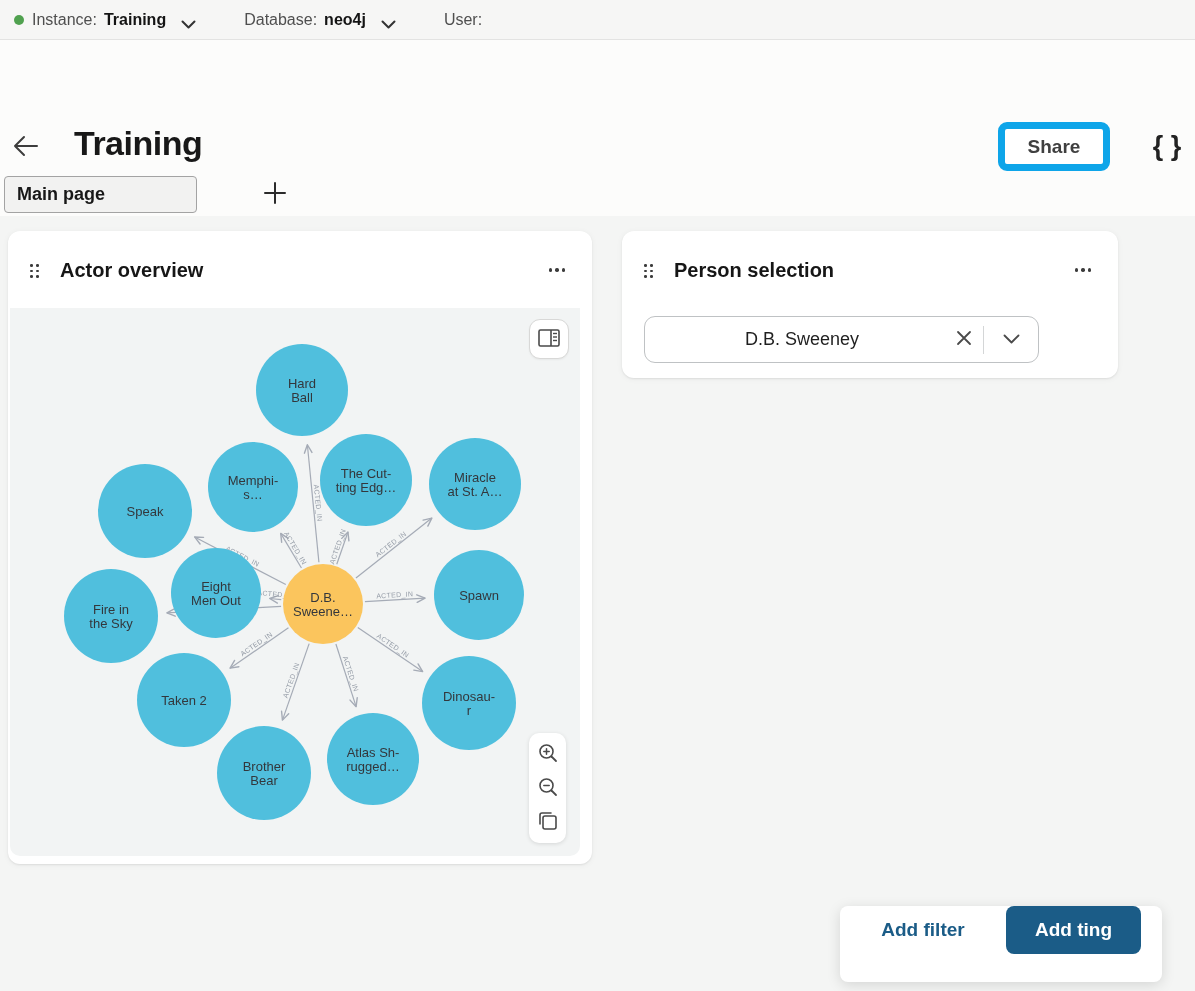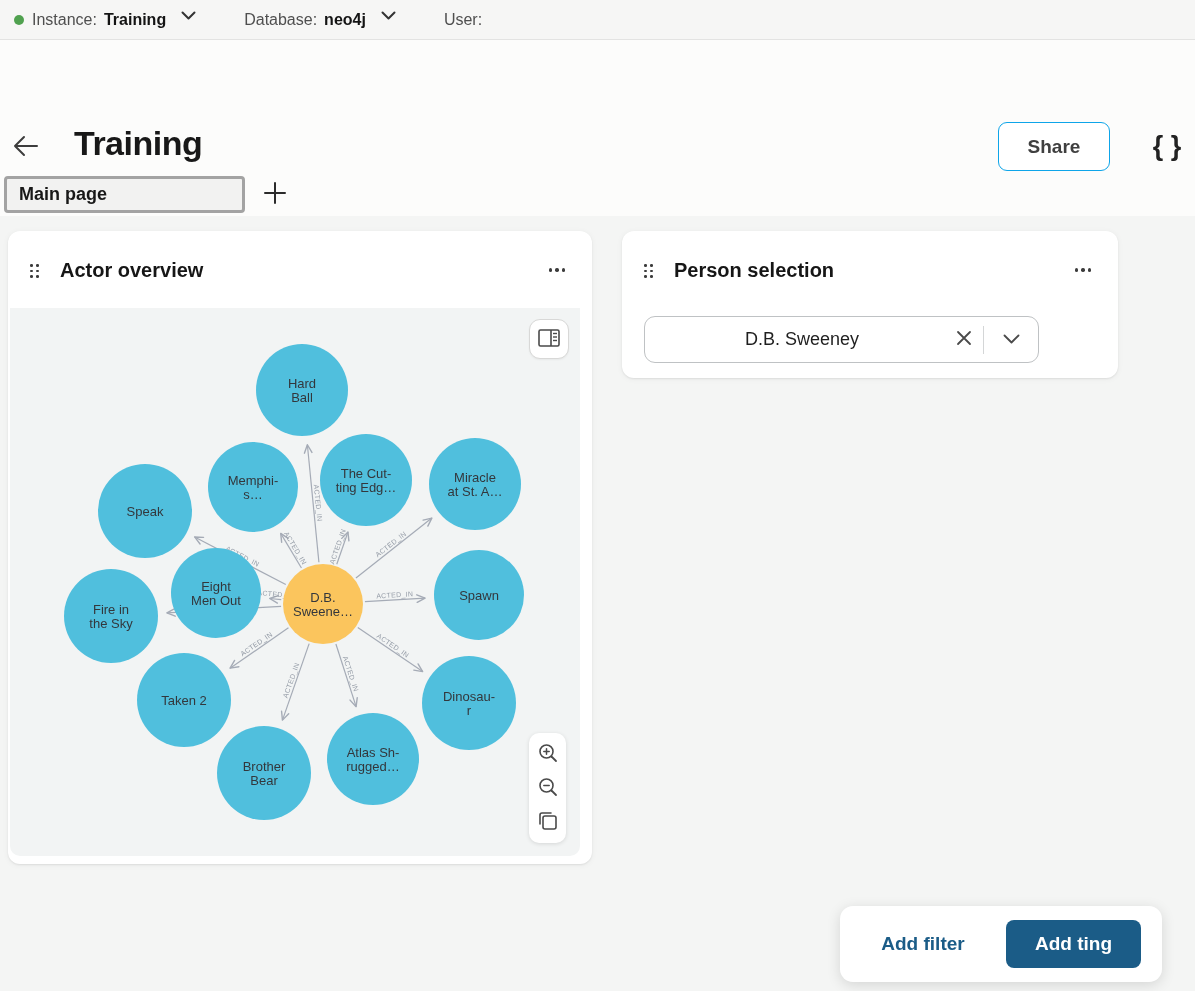--- a/index.html
+++ b/index.html
@@ -1,43 +1,43 @@
 <!DOCTYPE html>
 <html><head>
 <meta charset="utf-8">
 <style>
   * { margin:0; padding:0; box-sizing:border-box; }
   html,body { width:1195px; height:991px; font-family:"Liberation Sans", sans-serif; background:#fcfcfb; overflow:hidden; }
 
   
   .topbar { position:relative; height:40px; background:#f6f6f5; border-bottom:1px solid #e3e3e2;
             display:flex; align-items:center; padding:0 14px; }
-  .tb-group { display:flex; align-items:flex-start; gap:7px; font-size:16px; }
+  .tb-group { display:flex; align-items:flex-end; gap:7px; font-size:16px; }
   .tb-label { color:#4f4f4f; }
   .tb-value { color:#141414; font-weight:600; }
   .tb-chev { margin-left:8px; display:flex; align-items:center; cursor:pointer; }
   .status-dot { width:10px; height:10px; border-radius:50%; margin-right:8px; }
   .blur-redact { display:inline-block; width:150px; height:15px; background:#cfcfcf;
                  filter:blur(3px); border-radius:3px; vertical-align:middle; margin:0 2px; }
 
   
   .header { position:relative; height:133px; background:#fcfcfb; }
   .back-btn { position:absolute; left:10px; top:92px; width:30px; height:30px; border:none;
               background:transparent; cursor:pointer; display:flex; align-items:center; justify-content:center; }
   .page-title { position:absolute; left:74px; top:84px; font-size:34px; font-weight:800; color:#181818; letter-spacing:-0.5px; }
   .share-btn { position:absolute; right:85px; top:82px; width:112px; height:49px; background:#fff;
-               border:1px solid #0ea5e9; border-radius:9px; font-size:19px; font-weight:700; color:#3f3f3f;
+               border:7px solid #0ea5e9; border-radius:9px; font-size:19px; font-weight:700; color:#3f3f3f;
                font-family:"Liberation Sans", sans-serif; cursor:pointer; }
   .braces-btn { position:absolute; right:6px; top:88px; width:44px; height:36px; border:none; background:transparent;
                 font-size:27px; font-weight:600; color:#222; cursor:pointer; font-family:"Liberation Sans", sans-serif; }
 
   
   .tabrow { position:relative; height:43px; background:#fcfcfb; }
-  .page-tab { position:absolute; left:4px; top:3px; width:241px; height:37px; background:#f2f2f1;
-              border:3px solid #a3a3a3; border-radius:4px; display:flex; align-items:center;
+  .page-tab { position:absolute; left:4px; top:3px; width:193px; height:37px; background:#f2f2f1;
+              border:1px solid #a3a3a3; border-radius:4px; display:flex; align-items:center;
               padding-left:12px; font-size:18px; font-weight:700; color:#181818; cursor:pointer; }
   .add-page-btn { position:absolute; left:260px; top:6px; width:30px; height:30px; border:none;
                   background:transparent; cursor:pointer; display:flex; align-items:center; justify-content:center; }
 
   
   .dashboard { position:relative; height:775px; background:#f4f5f4; }
   .card { position:absolute; background:#fff; border-radius:12px;
           box-shadow:0 1px 2px rgba(0,0,0,.07), 0 1px 6px rgba(0,0,0,.05);text-align:center; }
   .card-actor  { left:8px;   top:15px; width:584px; height:633px; }
   .card-person { left:606px; top:15px; width:496px; height:147px;margin-left:16px; }
@@ -69,22 +69,22 @@
                 border-radius:11px; background:#fff; display:flex; align-items:center; }
   .select-value { flex:1; padding-left:14px; font-size:18px; color:#1f1f1f; }
   .select-clear { width:38px; height:100%; border:none; background:transparent; cursor:pointer;
                   display:flex; align-items:center; justify-content:center; }
   .select-divider { width:1px; height:28px; background:#d4d6d7; }
   .select-open { width:54px; height:100%; border:none; background:transparent; cursor:pointer;
                  display:flex; align-items:center; justify-content:center; }
 
   
   .action-bar { position:absolute; left:840px; top:690px; width:322px; height:76px; background:#fff;
-                border-radius:13px; box-shadow:0 3px 14px rgba(0,0,0,.13);
-                display:flex; align-items:center; }
+                border-radius:8px; box-shadow:0 3px 14px rgba(0,0,0,.13);
+                display:flex; }
   .add-filter-btn { width:166px; height:48px; border:none; background:transparent; cursor:pointer;
                     font-size:19px; font-weight:700; font-family:"Liberation Sans", sans-serif; }
   .add-card-btn { width:135px; height:48px; border:none; border-radius:8px; cursor:pointer; color:#fff;
                   font-size:19px; font-weight:700; font-family:"Liberation Sans", sans-serif; }
 </style>
 </head>
 <body>
 
 <div class="topbar">
   <span class="status-dot" style="background: rgb(80, 161, 79);"></span>

